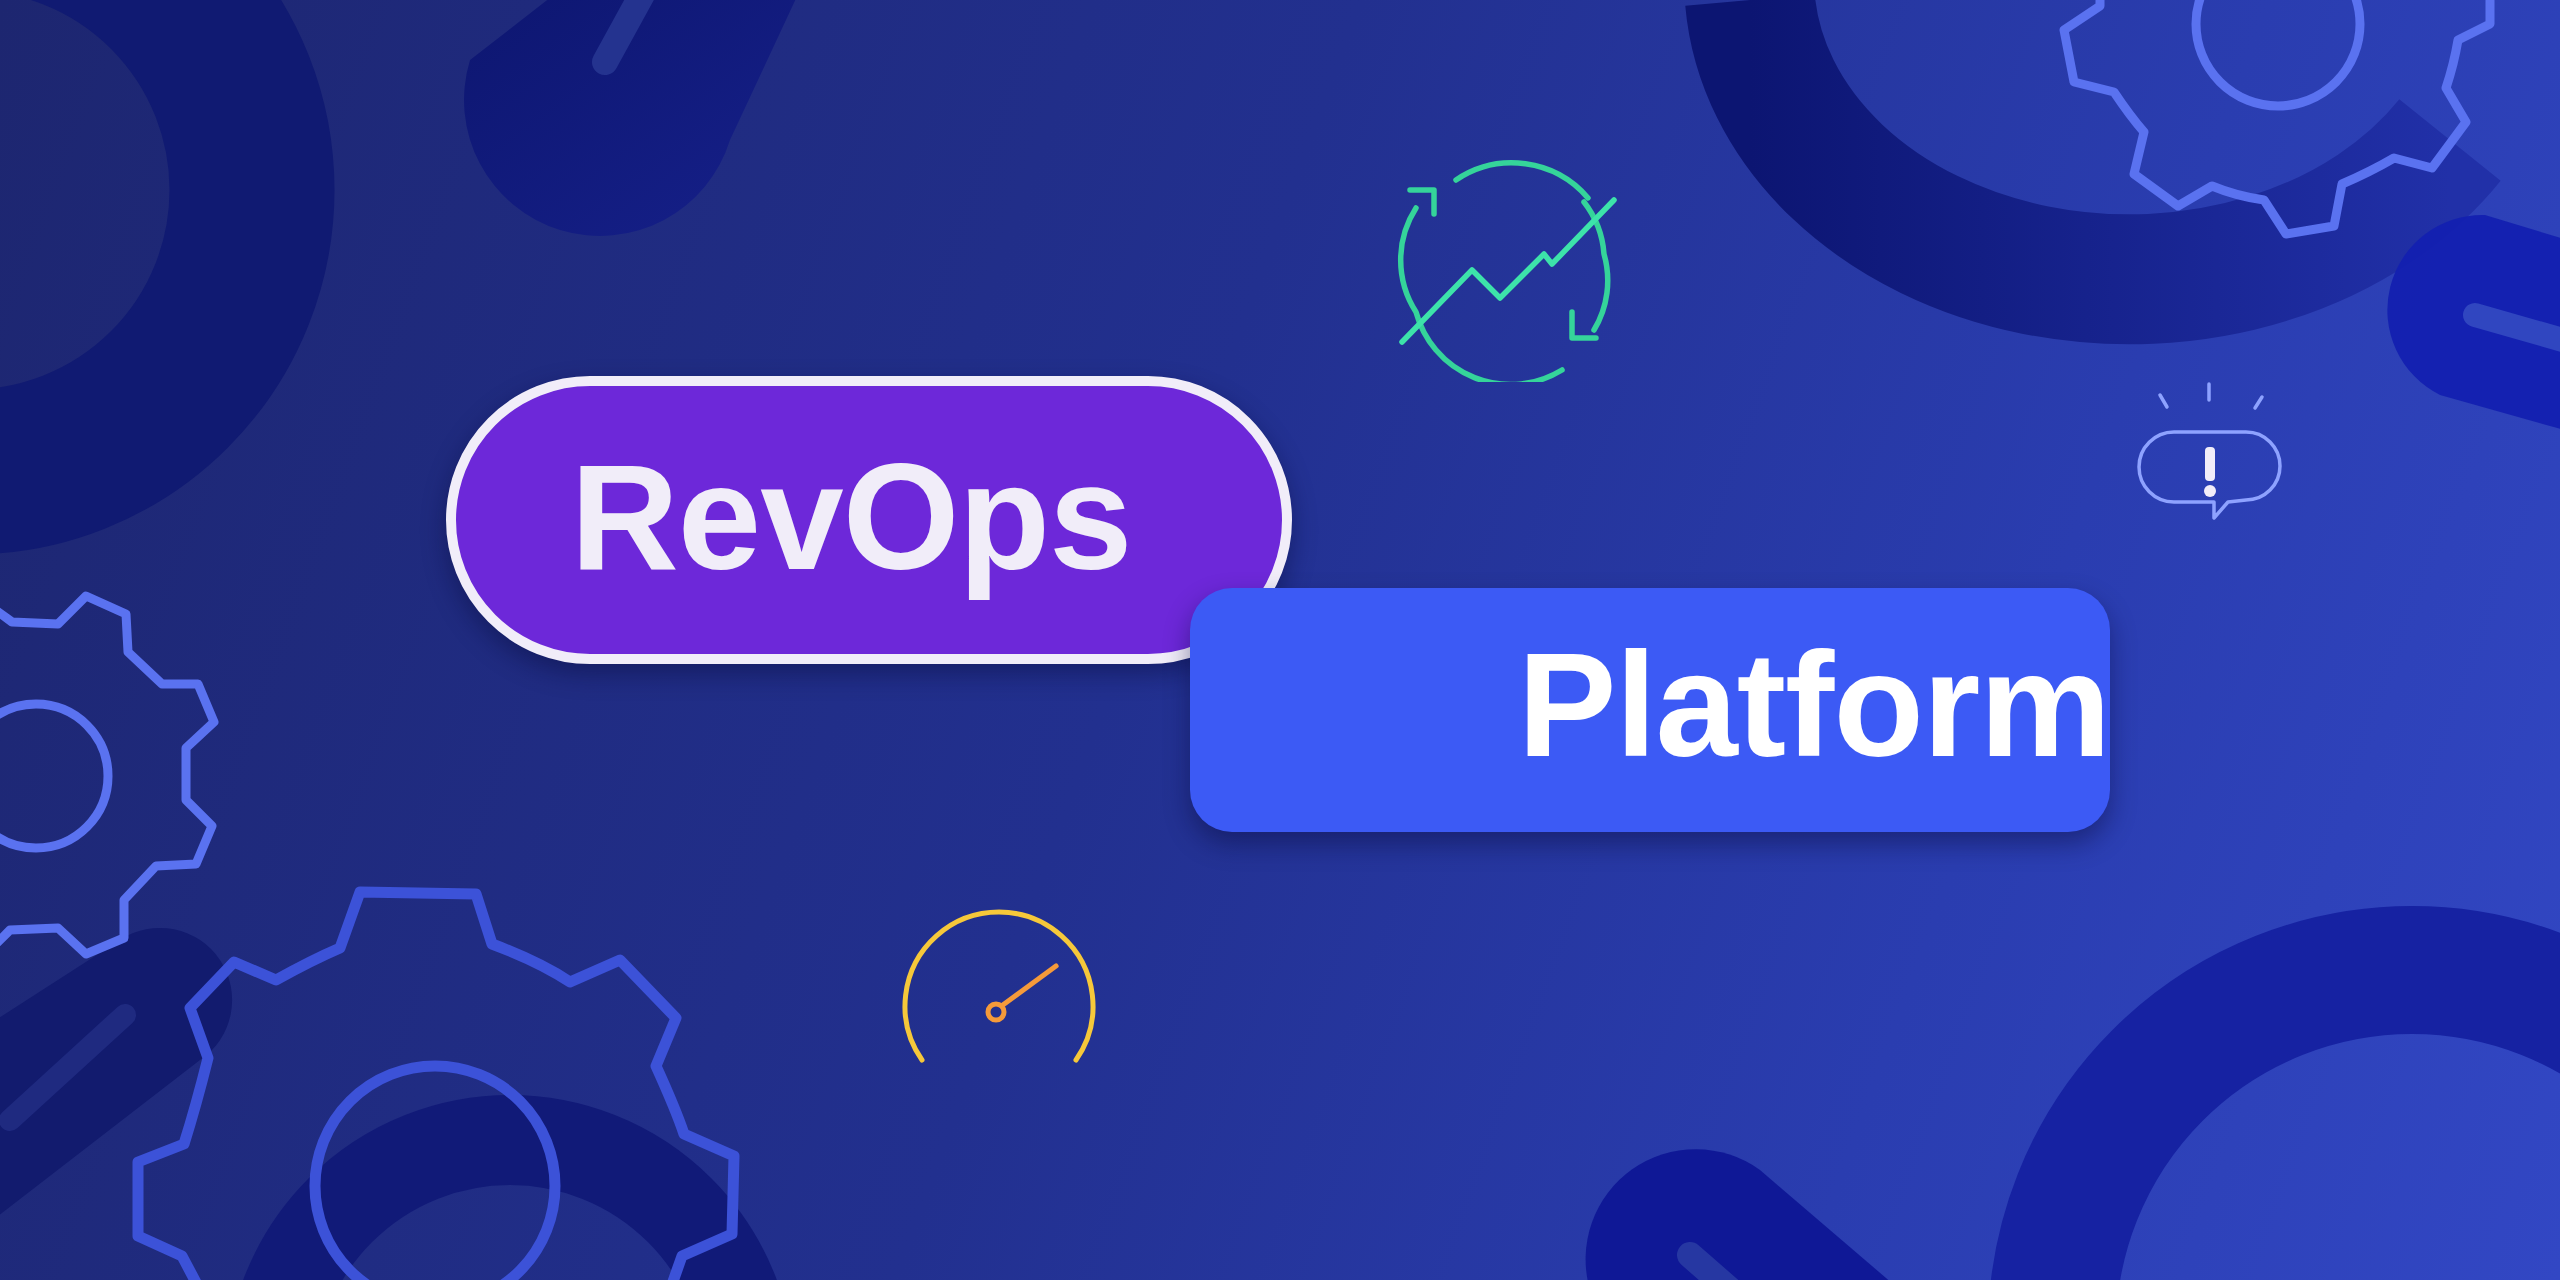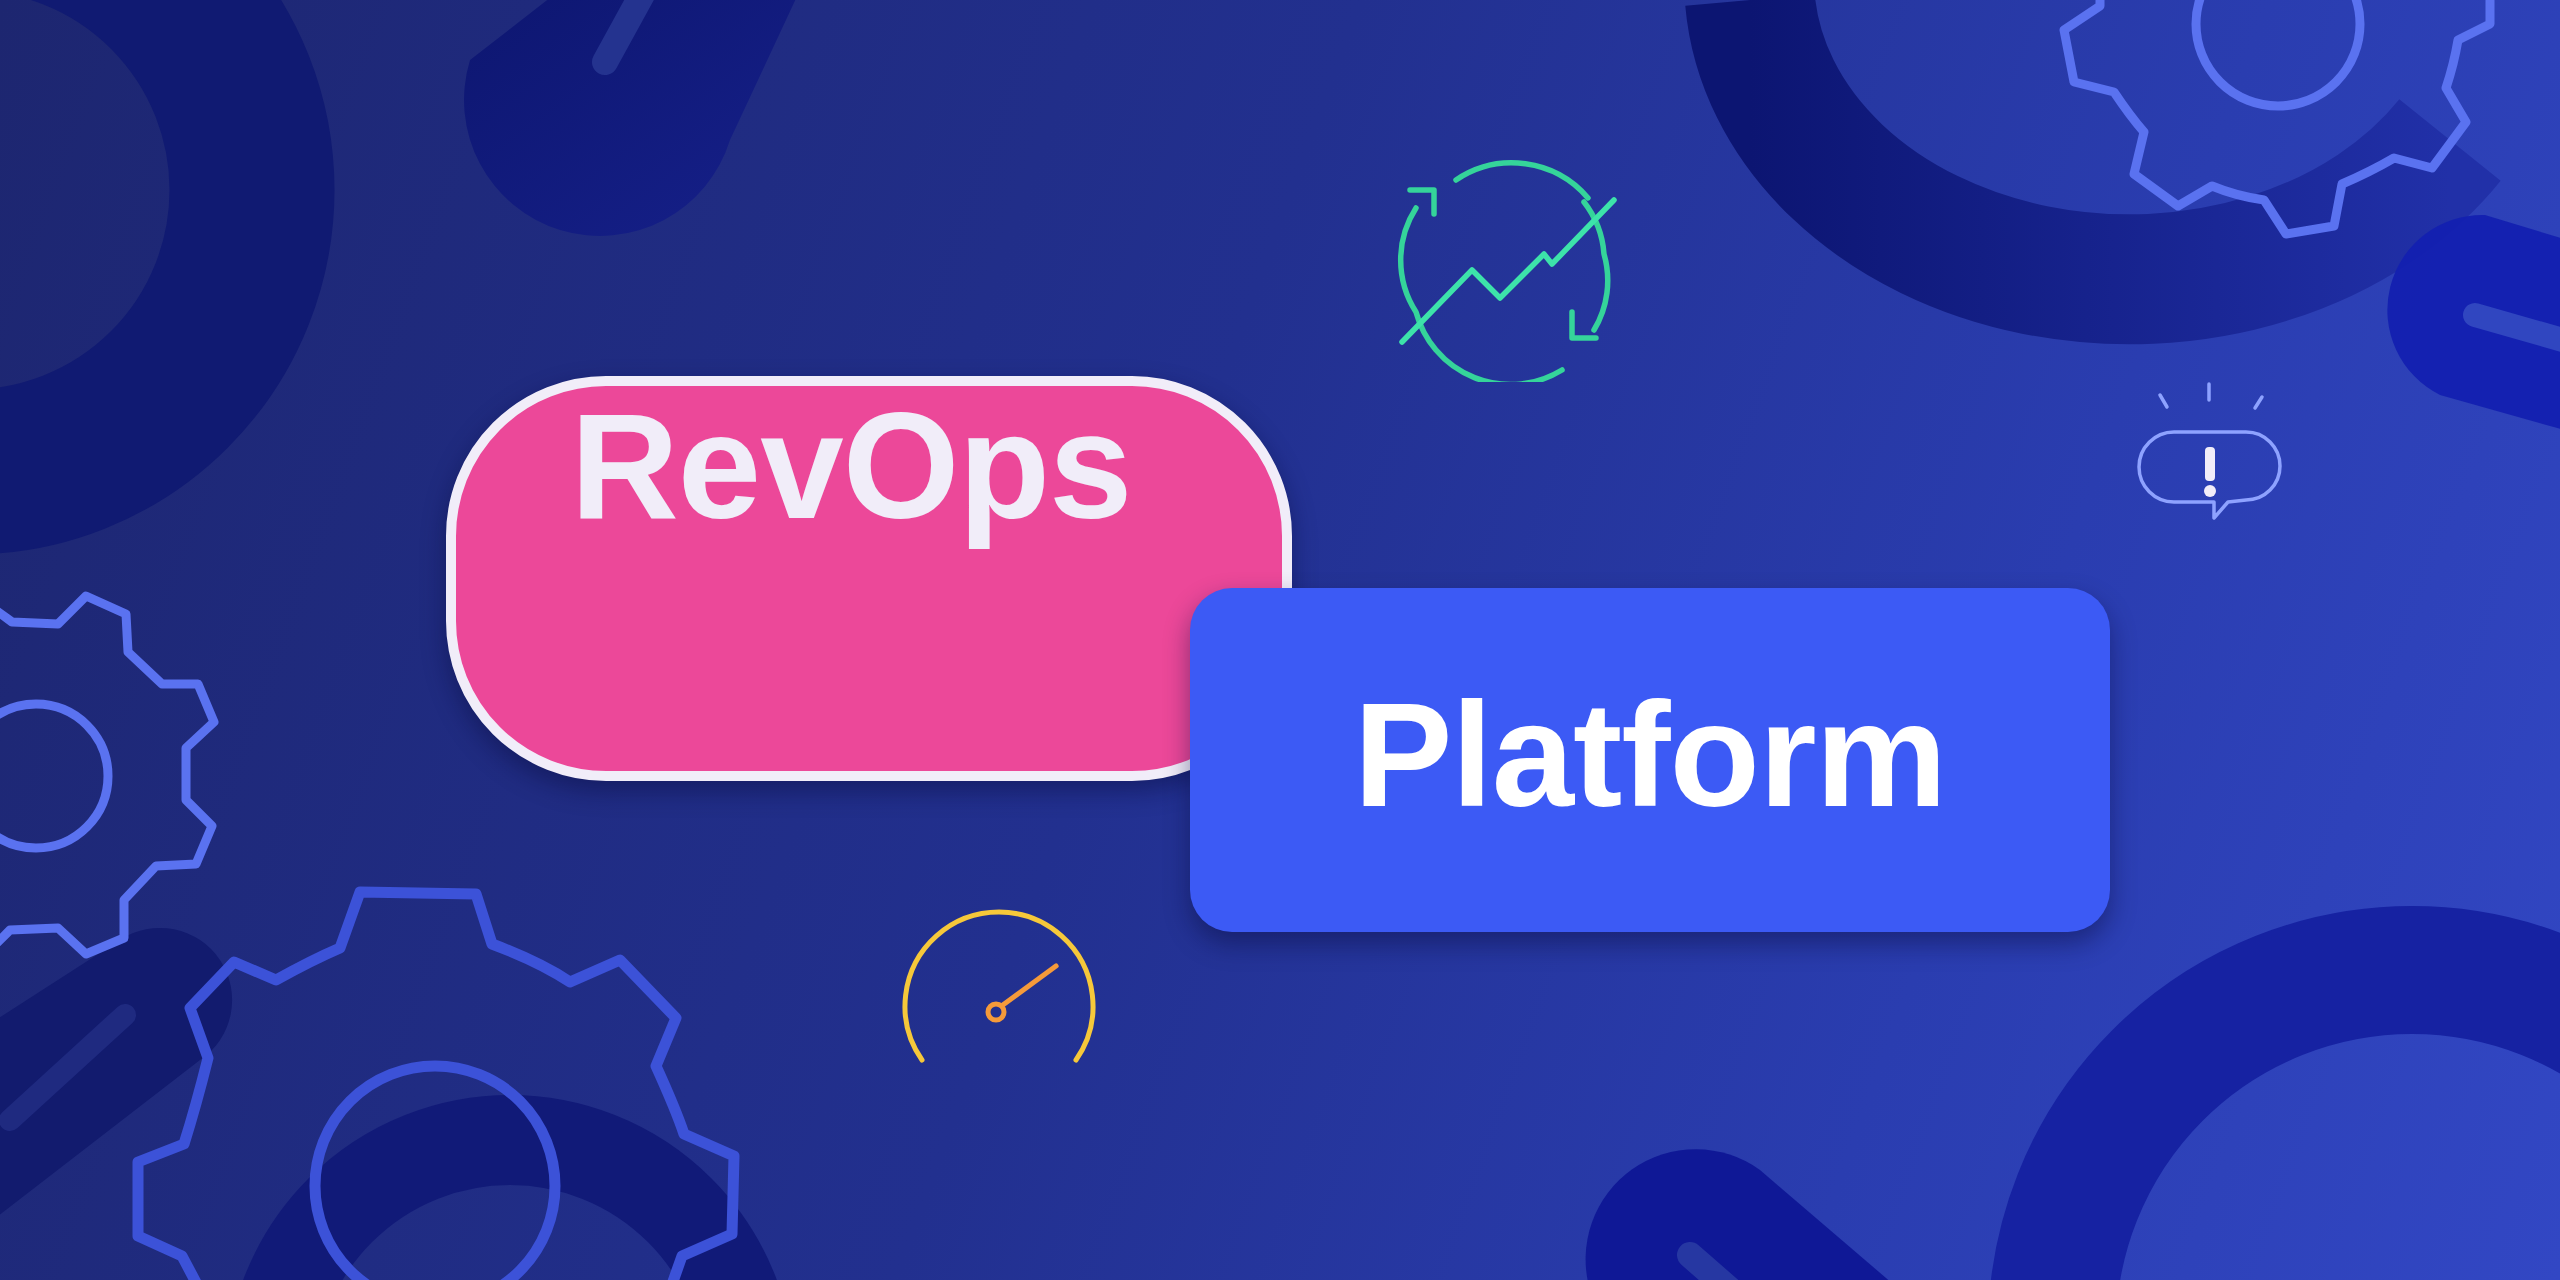--- a/index.html
+++ b/index.html
@@ -3,35 +3,35 @@
 <meta charset="utf-8">
 <style>
   html, body { margin: 0; padding: 0; }
   body {
     width: 2560px; height: 1280px; overflow: hidden; position: relative;
     background: linear-gradient(110deg, #1d2670 0%, #22308f 45%, #2a3db0 75%, #3247c4 100%);
     font-family: "Liberation Sans", sans-serif;
   }
   .bg-layer { position: absolute; left: 0; top: 0; width: 2560px; height: 1280px; }
   .label-pill {
-    position: absolute; left: 446px; top: 376px; width: 846px; height: 405px;
+    position: absolute; left: 446px; top: 376px; width: 846px; height: 288px;
     box-sizing: border-box; border: 10px solid #f1edf9; border-radius: 160px;
-    background: #ec4899;
+    background: #6d28d9;
     box-shadow: 0 10px 24px rgba(8,12,60,0.45);
-    display: flex; justify-content: center;
+    display: flex; align-items: center; justify-content: center;
   }
   .label-pill-text {
     color: #f1edf9; font-weight: 700; font-size: 150px; letter-spacing: -1px;
     margin-top: -6px; margin-left: -36px;
   }
   .label-box {
-    position: absolute; left: 1190px; top: 588px; width: 920px; height: 344px;
+    position: absolute; left: 1190px; top: 588px; width: 920px; height: 244px;
     border-radius: 42px; background: #3c5af5;
     box-shadow: 0 12px 26px rgba(8,12,60,0.45);
-    display: flex; align-items: center; justify-content: center;
+    display: flex; align-items: center; justify-content: flex-end;
   }
   .label-box-text {
     color: #ffffff; font-weight: 700; font-size: 148px; letter-spacing: -1px;
     margin-top: -10px;
   }
   .icon { position: absolute; }
 </style>
 </head>
 <body>
 

